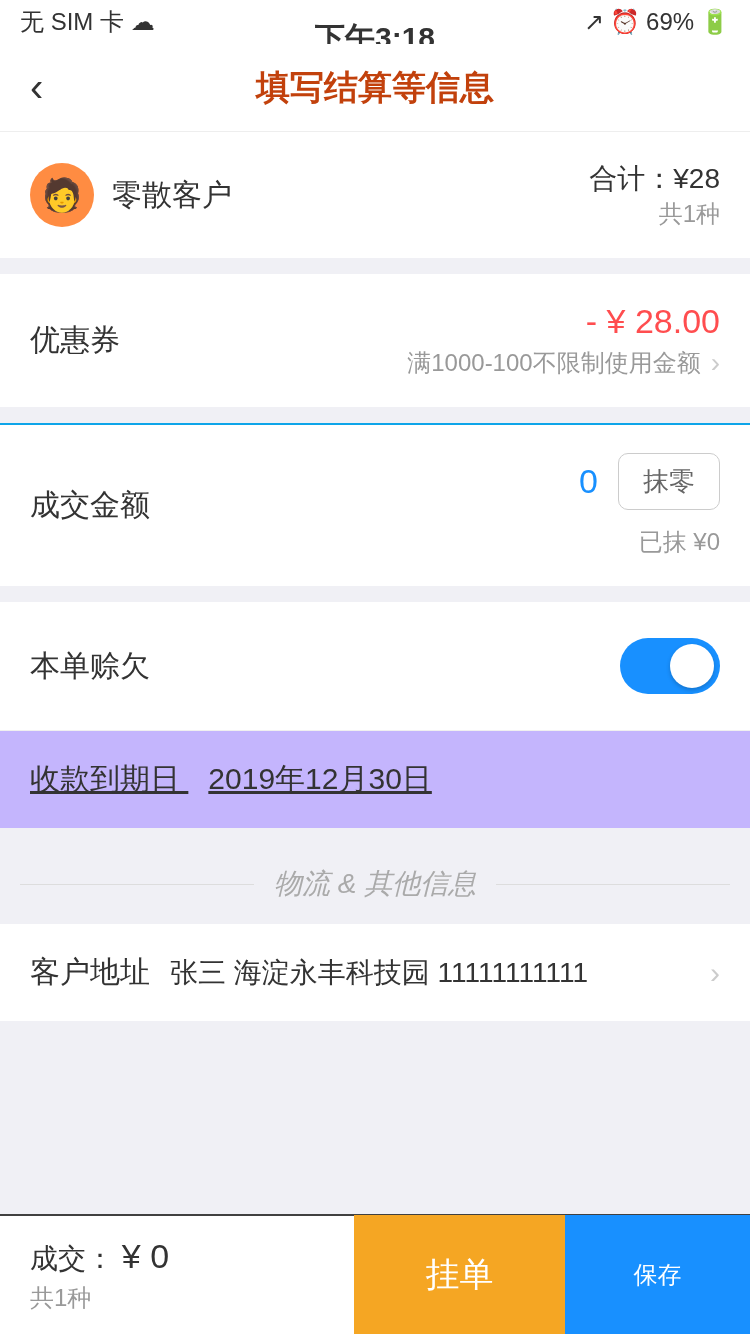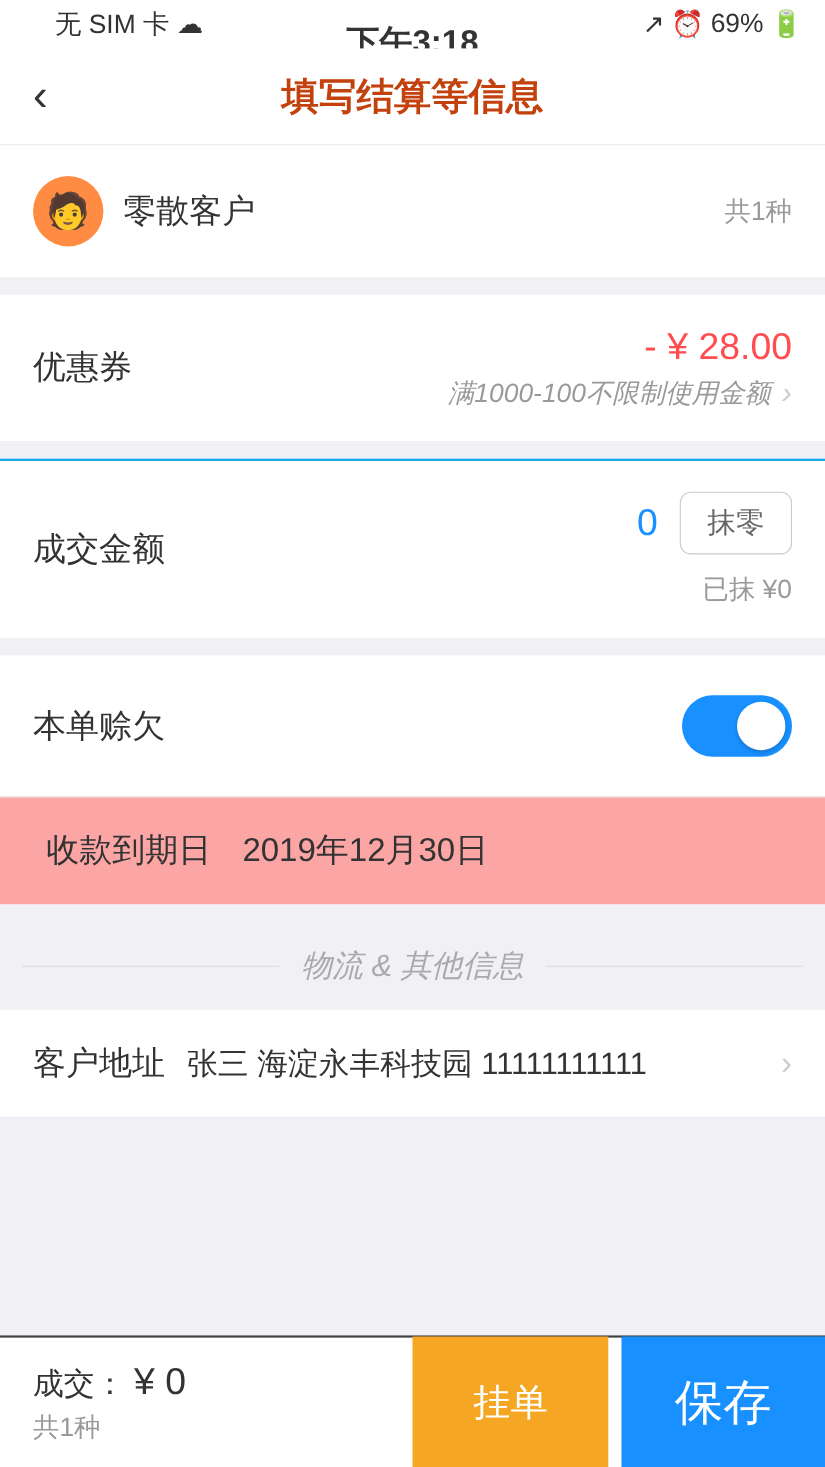--- a/index.html
+++ b/index.html
@@ -18,21 +18,21 @@
       width: 750px;
       height: 44px;
       background: #fff;
       display: flex;
       align-items: center;
       justify-content: space-between;
       padding: 0 20px;
       font-size: 24px;
       color: #333;
     }
-    .status-bar-left { display: flex; align-items: center; gap: 8px; margin-left: 30px; }
+    .status-bar-left { display: flex; align-items: center; gap: 8px; }
     .status-bar-center { font-size: 30px; font-weight: 600; position: absolute; left: 50%; transform: translateX(-50%); margin-top: 32px; }
     .status-bar-right { display: flex; align-items: center; gap: 6px; font-size: 24px; }
 
     
     .nav-bar {
       width: 750px;
       height: 88px;
       background: #fff;
       display: flex;
       align-items: center;
@@ -154,25 +154,26 @@
       background: #fff;
       padding: 36px 30px;
       display: flex;
       align-items: center;
       justify-content: space-between;
     }
     .debt-label { font-size: 30px; color: #333; }
 
     
     .duedate-row {
-      background: #fca5a5;
-      padding: 28px 42px;
+      background: #c4b5fd;
+      padding: 28px 30px;
       border-top: 1px solid #f0f0f0;
       font-size: 30px;
       color: #333;
+      text-decoration: underline;
     }
 
     
     .logistics-divider {
       background: #f0f0f5;
       height: 80px;
       display: flex;
       align-items: center;
       justify-content: center;
       font-style: italic;
@@ -209,43 +210,42 @@
       border-top: 2px solid #404040;
     }
     .bottom-info {
       flex: 1;
       padding: 0 30px;
     }
     .bottom-deal { font-size: 28px; color: #333; }
     .bottom-deal-amount { font-size: 34px; font-weight: 500; color: #333; }
     .bottom-count { font-size: 24px; color: #999; margin-top: 4px; }
     .btn-hang {
-      width: 178px;
+      width: 211px;
       height: 120px;
       background: #f5a623;
       display: flex;
       align-items: center;
       justify-content: center;
       font-size: 34px;
       color: #fff;
       font-weight: 500;
       cursor: pointer;
     }
     .btn-save {
       width: 185px;
       height: 120px;
       background: #1890ff;
       display: flex;
       align-items: center;
       justify-content: center;
-      font-size: 44px;
+      font-size: 24px;
       color: #fff;
       font-weight: 500;
       cursor: pointer;
-      margin-left: 12px;
     }
 
     
     .page-bottom-spacer { height: 120px; }
   </style>
 </head>
 <body>
 
 <div class="status-bar">
   <div class="status-bar-left">
@@ -267,31 +267,32 @@
 
 <div class="section">
   <div class="customer-row">
     <div class="customer-left">
       <div class="customer-avatar">
         <span>🧑</span>
       </div>
       <span class="customer-name">零散客户</span>
     </div>
     <div class="customer-right">
+      <div class="customer-total">合计：¥28</div>
       <div class="customer-count">共1种</div>
     </div>
   </div>
 </div>
 
 <div class="section">
   <div class="form-row">
     <span class="form-label">优惠券</span>
     <div class="form-value-right">
       <div class="coupon-amount">- ¥ 28.00</div>
-      <div style="display:flex;align-items:flex-end;font-style:italic;">
+      <div style="display:flex;align-items:flex-end;">
         <span class="coupon-desc">满1000-100不限制使用金额</span>
         <span class="chevron-icon">›</span>
       </div>
     </div>
   </div>
 </div>
 
 <div class="section">
 
   <div class="transaction-row">

